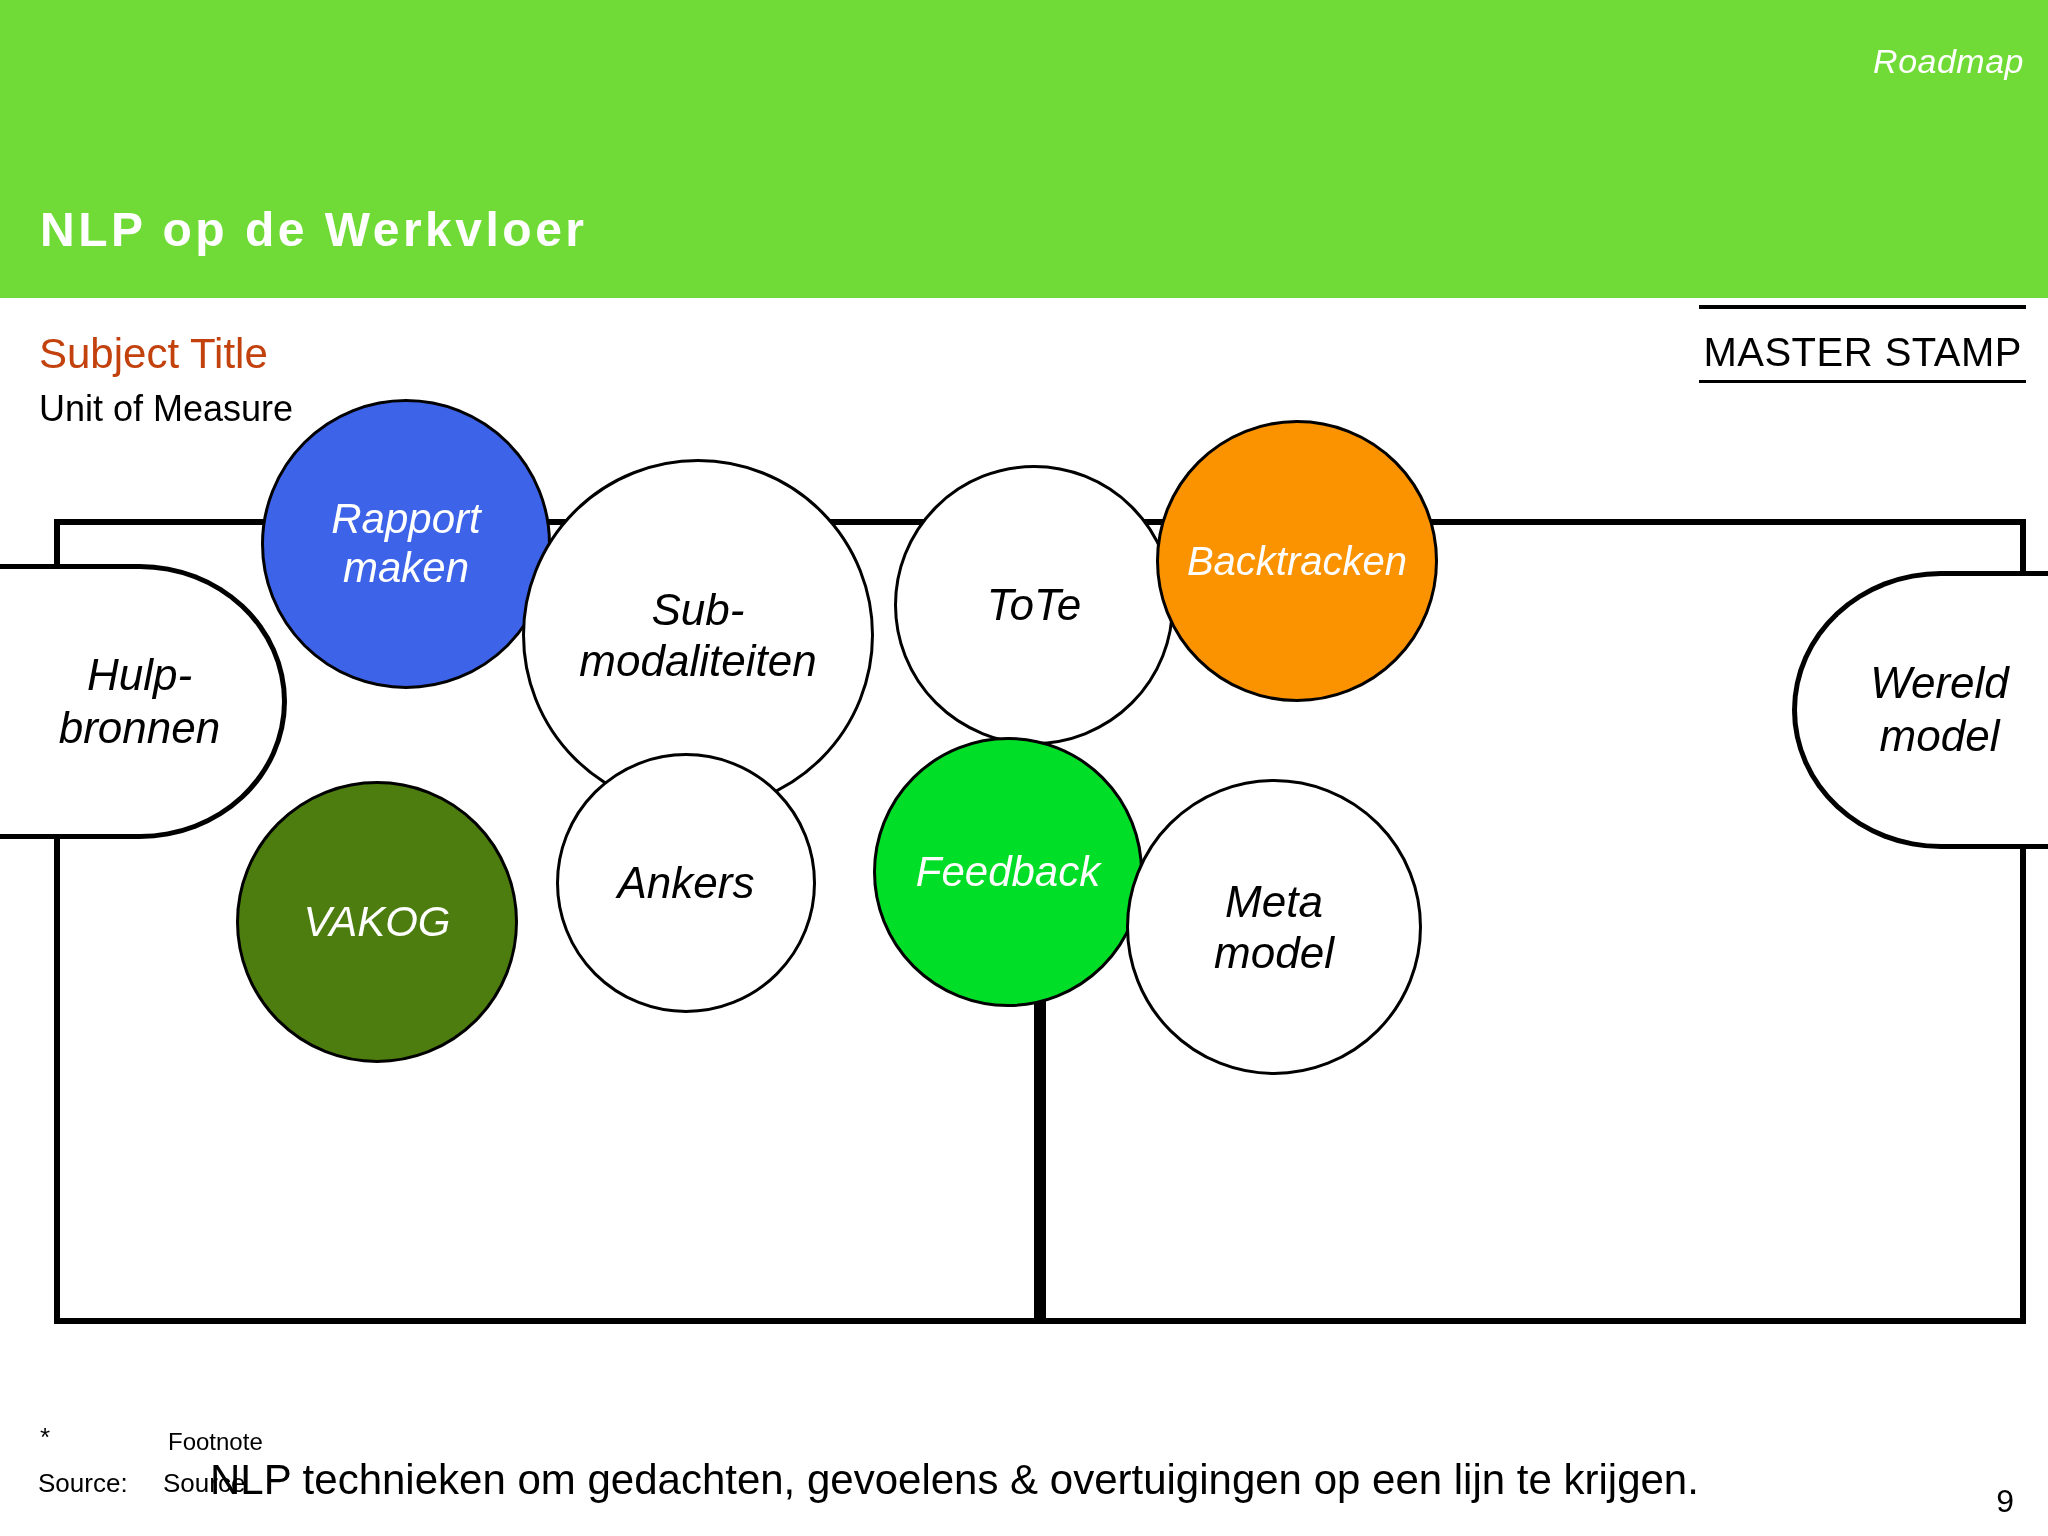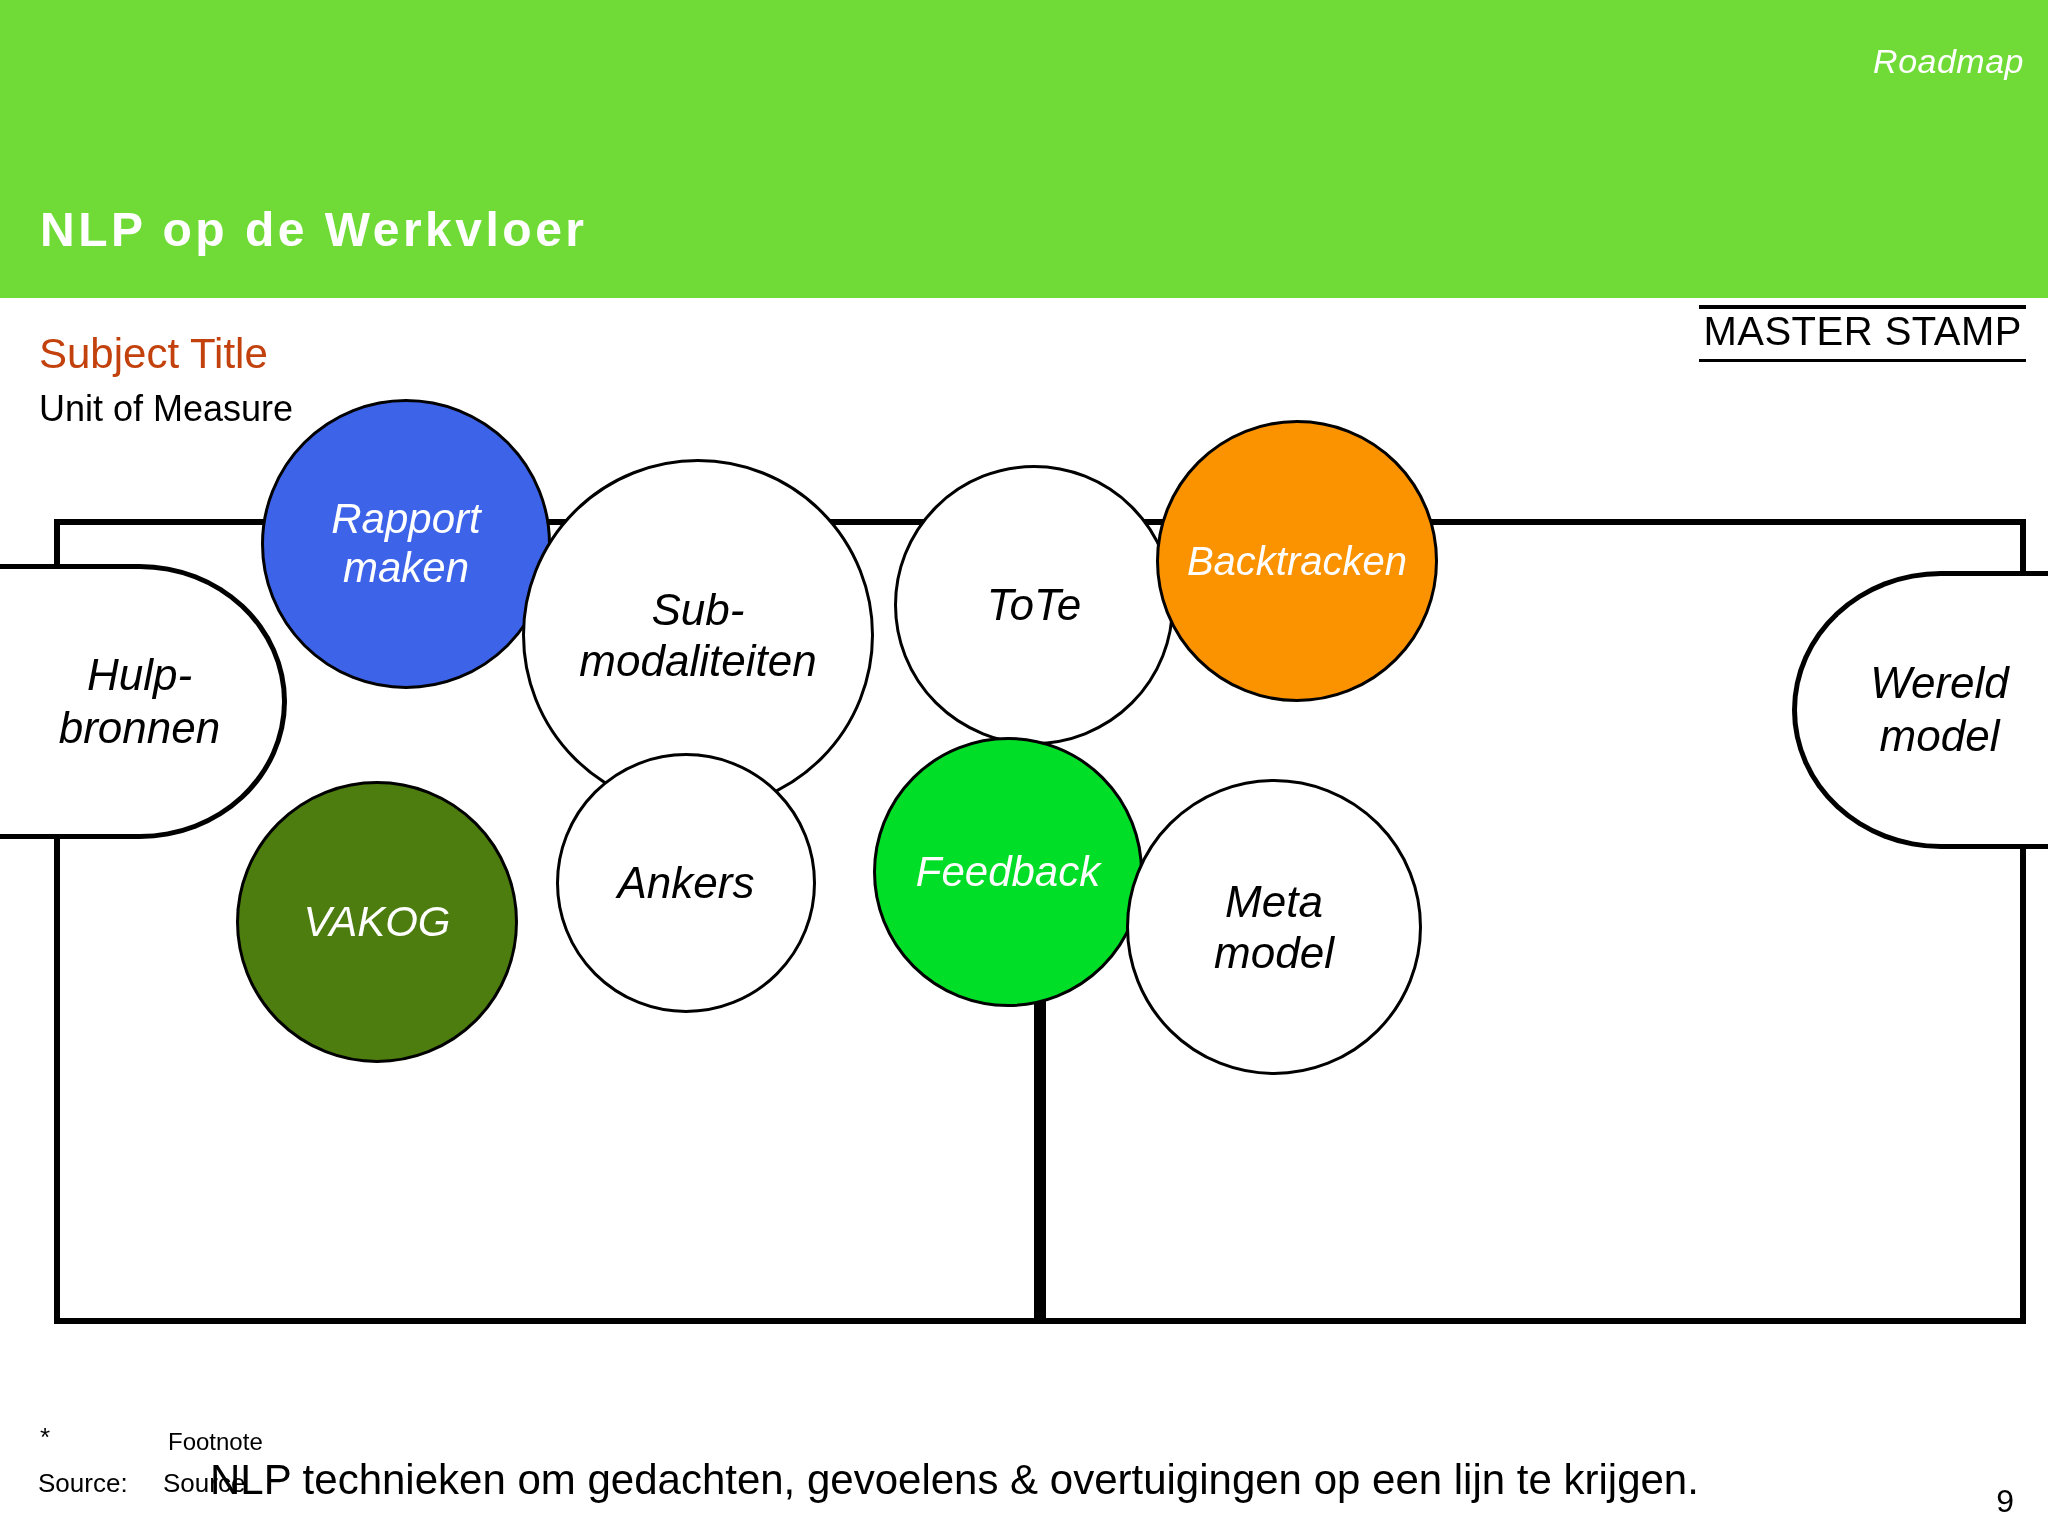--- a/index.html
+++ b/index.html
@@ -65,21 +65,21 @@
     white-space: nowrap;
   }
 
   
   .master-stamp {
     position: absolute;
     right: 22px;
     top: 305px;
     border-top: 4px solid #000;
     border-bottom: 3px solid #000;
-    padding: 2px 4px 8px 4px;
+    padding: 23px 4px 8px 4px;
     font-size: 40px;
     letter-spacing: 0.5px;
     white-space: nowrap;
     line-height: 1.0;
   }
 
   
   .diagram {
     position: absolute;
     left: 54px;

